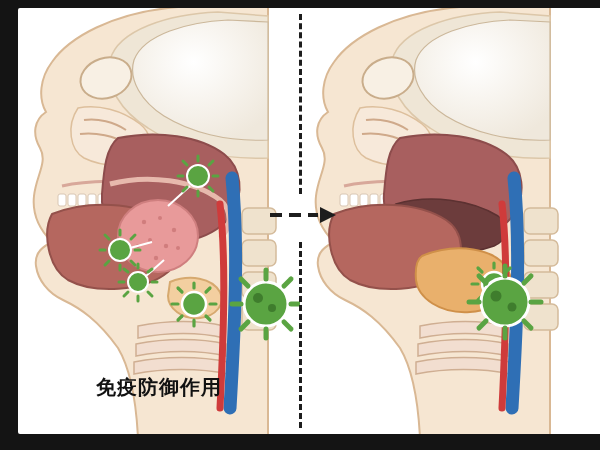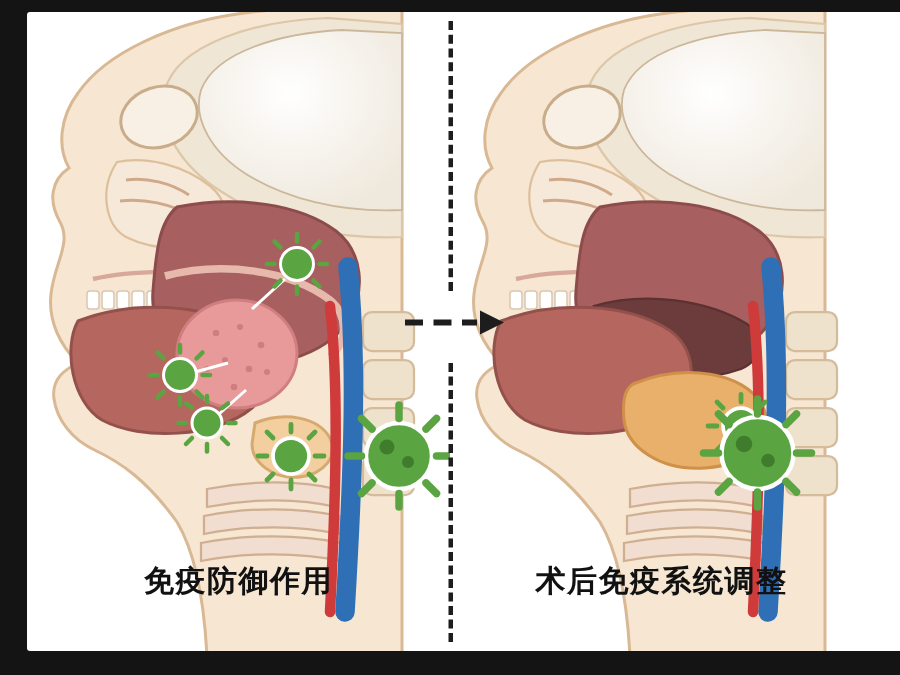--- a/index.html
+++ b/index.html
@@ -321,21 +321,20 @@
                 <path d="M231 294 L241 294"></path>
               <path d="M224 313 L231 320"></path>
                 <path d="M205 320 L205 330"></path>
                 <path d="M186 313 L179 320"></path>
               <path d="M179 294 L169 294"></path>
                 <path d="M186 275 L179 268"></path>
             </g>
           </g>
         </g>
       </svg>
-      <div class="panel-caption">术后免疫系统调整</div>
     </div>
 
     <div class="divider gap-top"></div>
     <div class="divider gap-bottom"></div>
 
     <svg class="arrow" viewBox="0 0 70 22">
       <g stroke="#1d1d1d" stroke-width="4" stroke-linecap="butt">
         <line x1="2" y1="11" x2="14" y2="11"></line>
         <line x1="21" y1="11" x2="33" y2="11"></line>
         <line x1="40" y1="11" x2="50" y2="11"></line>

